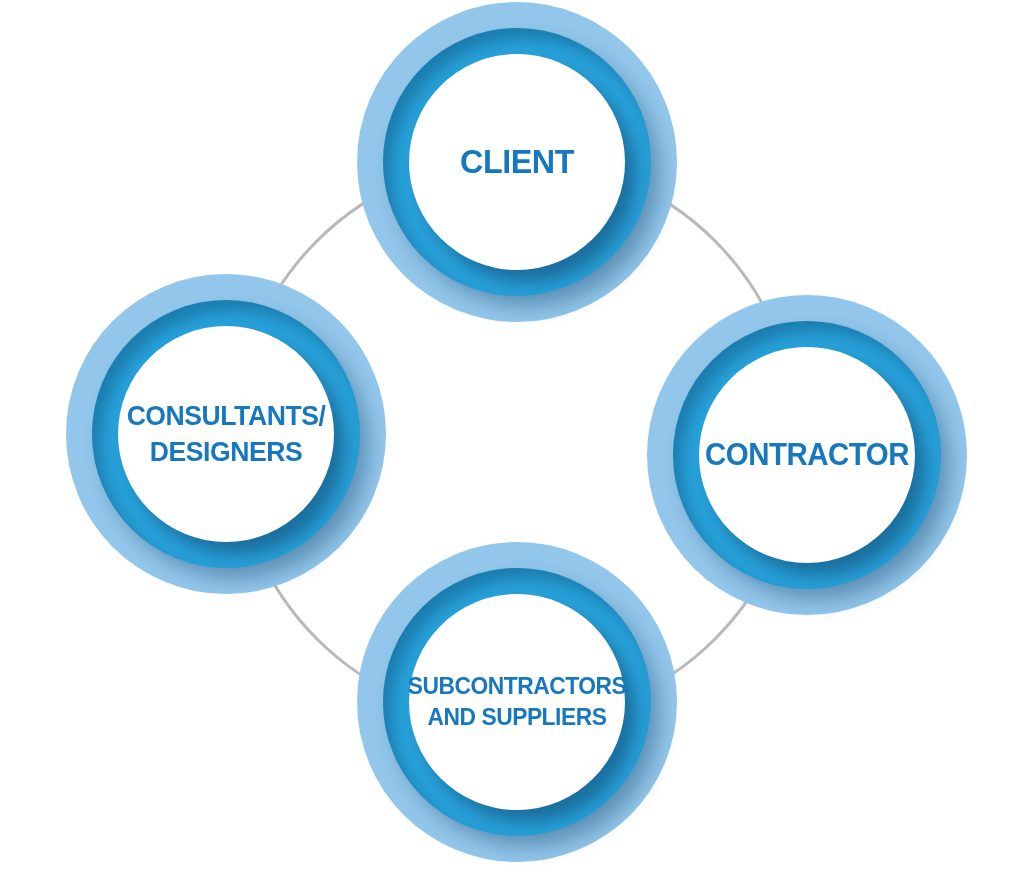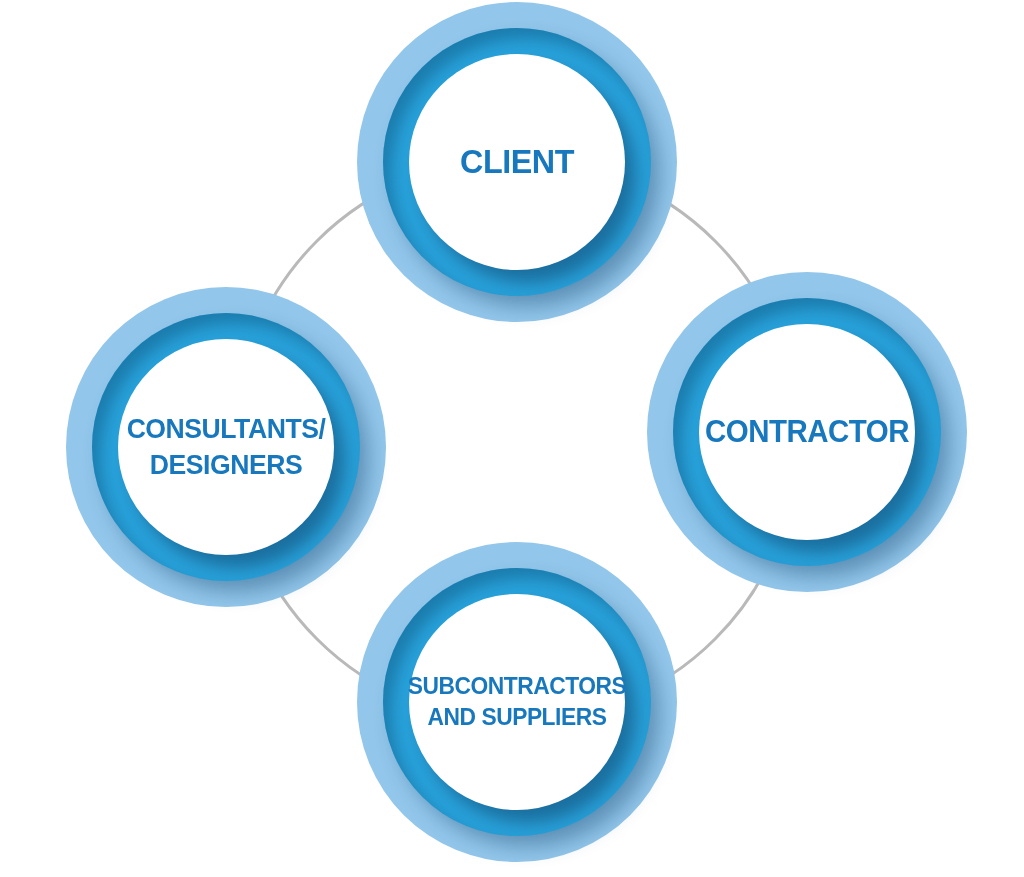--- a/index.html
+++ b/index.html
@@ -50,22 +50,22 @@
     text-align: center;
     color: var(--label, #1878be);
     font-weight: 700;
     letter-spacing: -0.5px;
     line-height: 1.28;
     transform: scaleX(0.95);
   }
   .label span { display: block; white-space: nowrap; }
 
   .node-client         { left: 357px; top: 2px;   }
-  .node-contractor     { left: 647px; top: 272px; }
-  .node-consultants    { left: 66px;  top: 287px; }
+  .node-contractor     { left: 647px; top: 295px; }
+  .node-consultants    { left: 66px;  top: 274px; }
   .node-subcontractors { left: 357px; top: 542px; }
 
   .node-client .label         { font-size: 34px; }
   .node-contractor .label     { font-size: 31px; }
   .node-consultants .label    { font-size: 28px; }
   .node-subcontractors .label { font-size: 24px; }
 </style>
 </head>
 <body>
 

